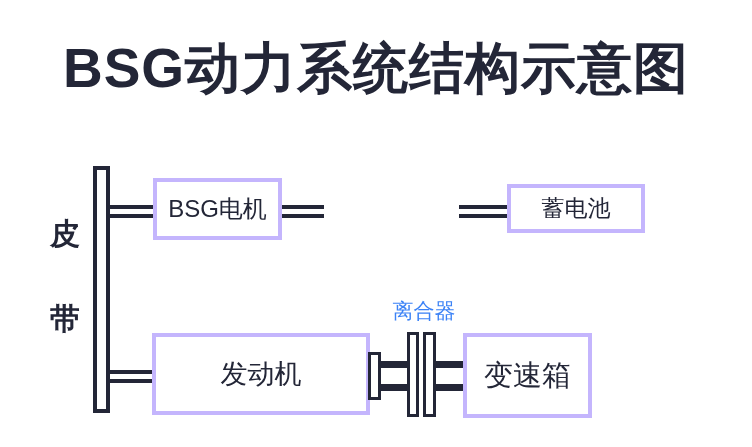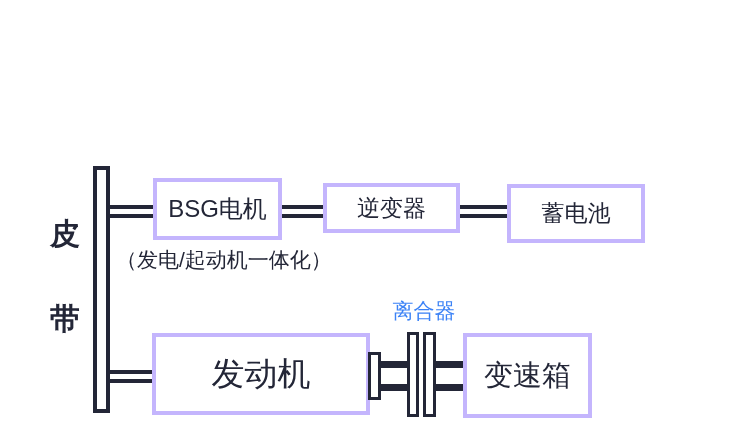--- a/index.html
+++ b/index.html
@@ -33,22 +33,22 @@
     box-sizing: border-box;
     border: 4px solid #c4b5fd;
     background: #ffffff;
     display: flex;
     align-items: center;
     justify-content: center;
     white-space: nowrap;
   }
   .box-bsg     { left: 153px; top: 178px; width: 129px; height: 62px; font-size: 24px; }
   .box-inv     { left: 323px; top: 183px; width: 137px; height: 50px; font-size: 23px; }
-  .box-bat     { left: 507px; top: 184px; width: 138px; height: 59px; font-size: 23px; }
-  .box-engine  { left: 152px; top: 333px; width: 218px; height: 82px; font-size: 33px; }
+  .box-bat     { left: 507px; top: 184px; width: 138px; height: 49px; font-size: 23px; }
+  .box-engine  { left: 152px; top: 333px; width: 218px; height: 82px; font-size: 27px; }
   .box-gearbox { left: 463px; top: 333px; width: 129px; height: 85px; font-size: 29px; align-items: center; }
 
   .belt-bar {
     position: absolute;
     left: 93px; top: 166px;
     width: 17px; height: 247px;
     box-sizing: border-box;
     border: 4px solid #232637;
     background: #ffffff;
   }
@@ -124,37 +124,34 @@
     z-index: 2;
   }
   .clutch-plate-1 { left: 407px; width: 12px; }
   .clutch-plate-2 { left: 423px; width: 13px; }
 </style>
 </head>
 <body>
 
 <div class="canvas">
 
+  <div class="title">BSG动力系统结构示意图</div>
 
   <div class="belt-bar"></div>
   <div class="belt-char belt-char-1">皮</div>
   <div class="belt-char belt-char-2">带</div>
 
   <div class="shaft shaft-belt-bsg"></div>
   <div class="shaft shaft-bsg-inv"></div>
   <div class="shaft shaft-inv-bat"></div>
 
   <div class="box box-bsg">
     <span>BSG电机</span>
   </div>
-  <div class="note">（发电/起动机一体化）</div>
 
-  <div class="box box-inv">
-    <span>逆变器</span>
-  </div>
 
   <div class="box box-bat">
     <span>蓄电池</span>
   </div>
 
   <div class="shaft shaft-belt-eng"></div>
 
   <div class="box box-engine">
     <span>发动机</span>
   </div>

